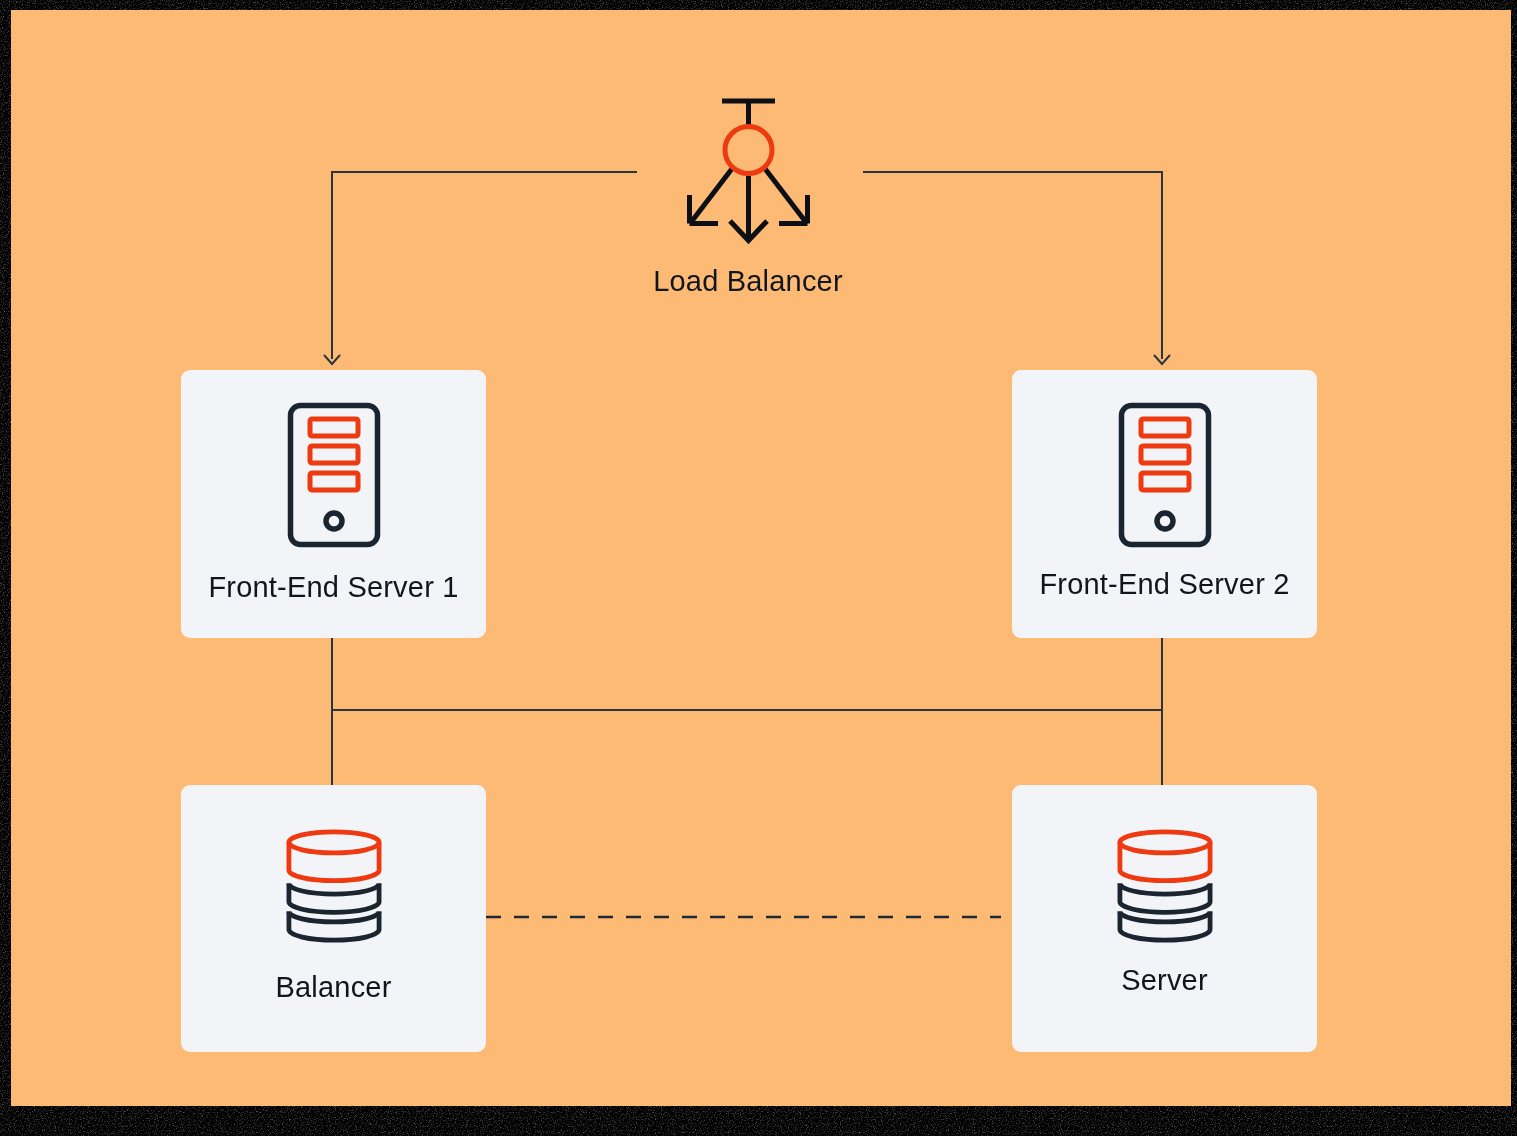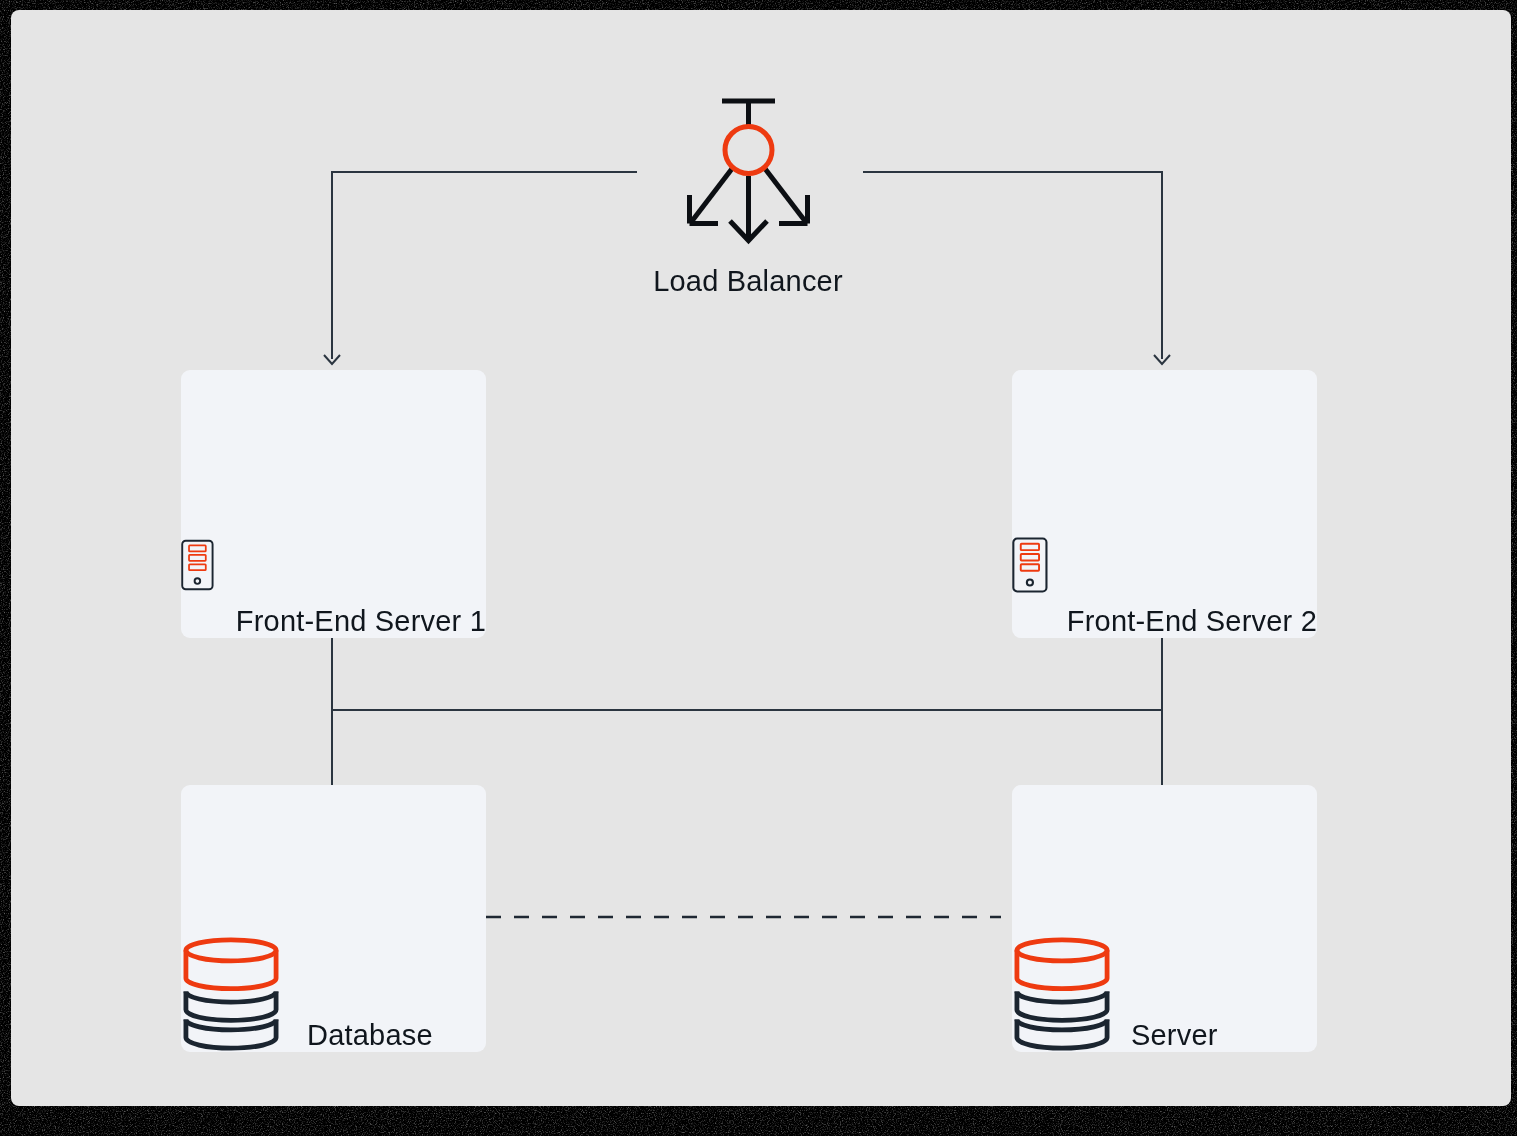--- a/index.html
+++ b/index.html
@@ -3,26 +3,26 @@
 <meta charset="utf-8">
 <style>
   html,body{margin:0;padding:0;}
   body{
     width:1517px;height:1136px;position:relative;overflow:hidden;
     background:#000;font-family:"Liberation Sans", sans-serif;
   }
   .frame-noise{position:absolute;left:0;top:0;width:1517px;height:1136px;}
   .canvas{
     position:absolute;left:11px;top:10px;width:1500px;height:1096px;
-    background:#e5e5e5;border-radius:8px;
+    background:#fdba74;border-radius:0;
   }
   .connector-layer{position:absolute;left:0;top:0;width:1476px;height:1096px;}
   .node-card{
     position:absolute;width:305px;background:#f2f4f8;border-radius:9px;
-    display:flex;align-items:flex-end;box-sizing:border-box;
+    display:flex;flex-direction:column;align-items:center;box-sizing:border-box;
   }
   .card-server{height:268px;top:360px;padding-top:32px;gap:22px;}
   .card-db{height:267px;top:775px;padding-top:42px;gap:26px;}
   .card-left{left:170px;}
   .card-right{left:1001px;gap:19px;}
   .node-label{
     font-size:29px;line-height:34px;font-weight:500;color:#10161d;
     letter-spacing:0.2px;white-space:nowrap;text-align:center;
   }
   .lb-label{
@@ -113,21 +113,21 @@
         <ellipse cx="52" cy="16" rx="47" ry="11"></ellipse>
         <path d="M5,16 V45 a47,11 0 0 0 94,0 V16"></path>
       </g>
       <g stroke="#1b2530" stroke-width="5">
         <path d="M5,59 a47 11 0 0 0 94,0"></path>
         <path d="M5,59 v19 a47,11 0 0 0 94,0 v-19"></path>
         <path d="M5,88 a47 11 0 0 0 94,0"></path>
         <path d="M5,88 v19 a47,11 0 0 0 94,0 v-19"></path>
       </g>
     </svg>
-    <div class="node-label">Database</div>
+    <div class="node-label">Balancer</div>
   </div>
 
   <div class="node-card card-db card-right">
     <svg width="100" height="117" viewBox="0 0 104 122" xmlns="http://www.w3.org/2000/svg" fill="none">
       <g stroke="#ee3a10" stroke-width="5">
         <ellipse cx="52" cy="16" rx="47" ry="11"></ellipse>
         <path d="M5,16 V45 a47,11 0 0 0 94,0 V16"></path>
       </g>
       <g stroke="#1b2530" stroke-width="5">
         <path d="M5,59 a47 11 0 0 0 94,0"></path>

